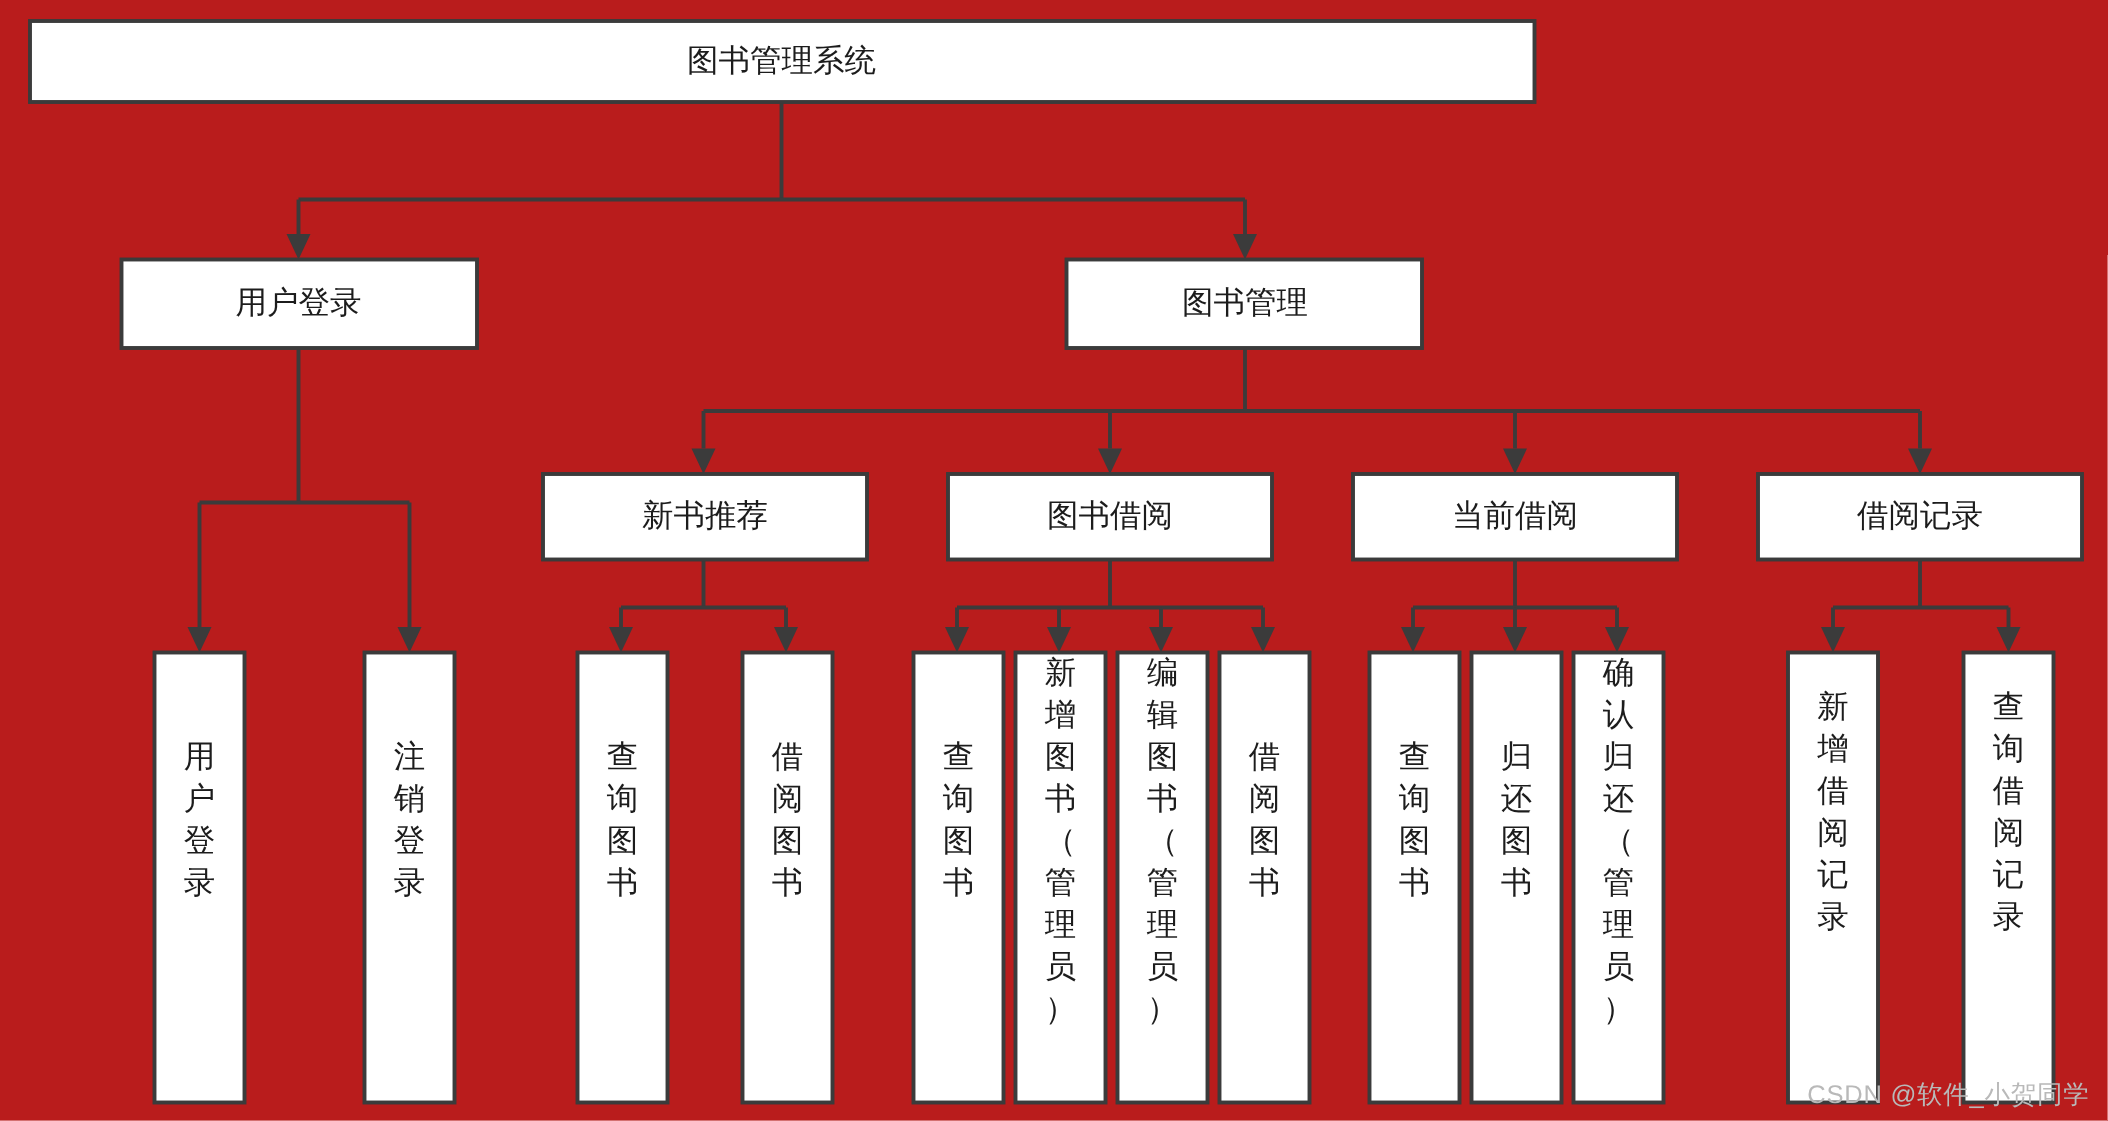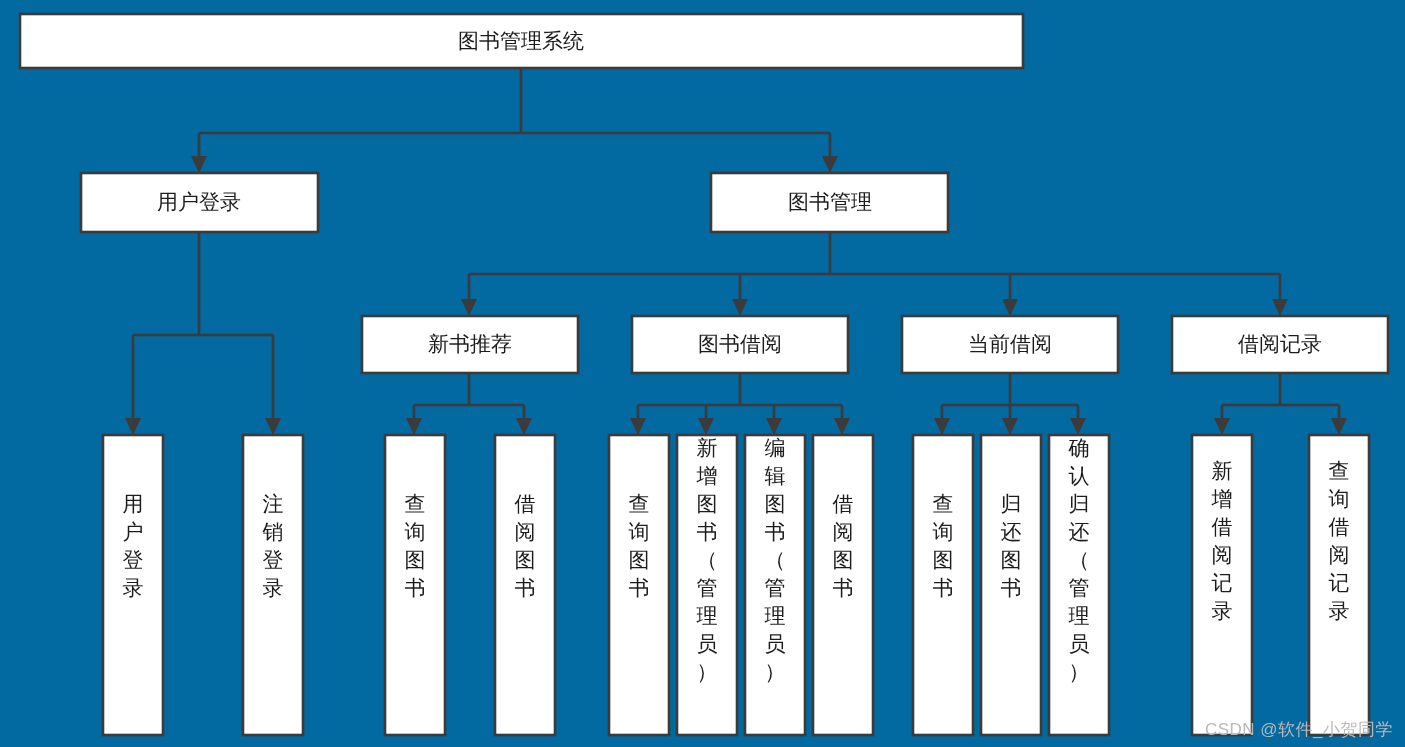--- a/index.html
+++ b/index.html
@@ -12,21 +12,21 @@
     width: 1405px;
     height: 747px;
     font-family: "Liberation Sans", "DejaVu Sans", sans-serif;
     overflow: hidden;
     position: relative;
   }
   #diagram-root {
     position: relative;
     width: 1405px;
     height: 747px;
-    background: #0369a1;
+    background: #b91c1c;
   }
   svg.tree-canvas {
     position: absolute;
     left: 0;
     top: 0;
     width: 1405px;
     height: 747px;
     display: block;
   }
   .node-box {

